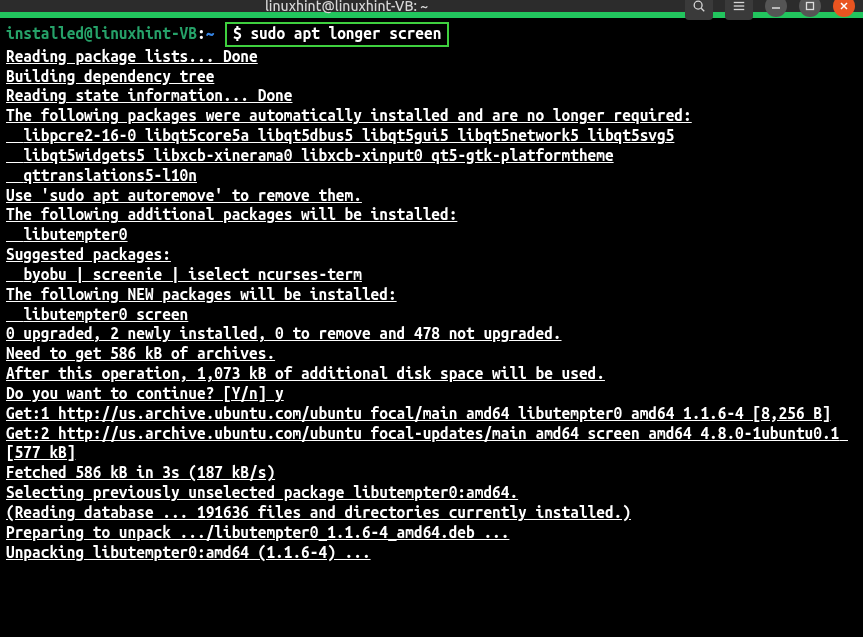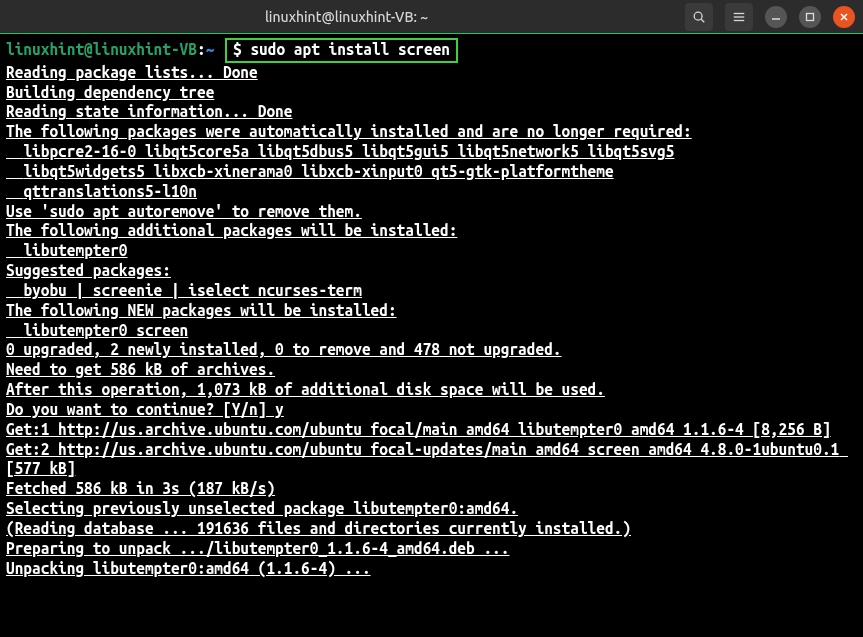--- a/index.html
+++ b/index.html
@@ -5,28 +5,28 @@
     * { margin: 0; padding: 0; box-sizing: border-box; }
     body {
       width: 863px;
       height: 637px;
       font-family: "Ubuntu Mono", "DejaVu Sans Mono", monospace;
       background: #000;
       overflow: hidden;
     }
     .titlebar {
       background: #2c2c2c;
-      height: 34px;
+      height: 18px;
       display: flex;
       align-items: center;
       padding: 0 8px;
       color: #d7d7d7;
       font-family: Ubuntu, sans-serif;
       font-size: 14px;
-      border-bottom: 1px solid #22c55e;
+      border-bottom: 6px solid #22c55e;
     }
     .titlebar-title {
       flex: 1;
       text-align: center;
       font-weight: 500;
     }
     .titlebar-controls {
       display: flex;
       gap: 12px;
       align-items: center;
@@ -114,14 +114,14 @@
     </div>
     <div class="titlebar-btn circle close">
       <svg width="10" height="10" viewBox="0 0 10 10">
           <line x1="2" y1="2" x2="8" y2="8" stroke="#fff" stroke-width="1.5"></line>
           <line x1="8" y1="2" x2="2" y2="8" stroke="#fff" stroke-width="1.5"></line>
         </svg>
     </div>
   </div>
 </div>
 
-<div class="terminal-body"><span class="prompt-user">linuxhint@linuxhint-VB</span><span class="prompt-colon">:</span><span class="prompt-path">~</span> <span class="highlight-box"><span>$ sudo apt install screen</span></span>
+<div class="terminal-body"><span class="prompt-user">installed@linuxhint-VB</span><span class="prompt-colon">:</span><span class="prompt-path">~</span> <span class="highlight-box"><span>$ sudo apt longer screen</span></span>
 <span id="output-lines"><span class="out-line">Reading package lists... Done</span><span class="out-line">Building dependency tree</span><span class="out-line">Reading state information... Done</span><span class="out-line">The following packages were automatically installed and are no longer required:</span><span class="out-line">  libpcre2-16-0 libqt5core5a libqt5dbus5 libqt5gui5 libqt5network5 libqt5svg5</span><span class="out-line">  libqt5widgets5 libxcb-xinerama0 libxcb-xinput0 qt5-gtk-platformtheme</span><span class="out-line">  qttranslations5-l10n</span><span class="out-line">Use 'sudo apt autoremove' to remove them.</span><span class="out-line">The following additional packages will be installed:</span><span class="out-line">  libutempter0</span><span class="out-line">Suggested packages:</span><span class="out-line">  byobu | screenie | iselect ncurses-term</span><span class="out-line">The following NEW packages will be installed:</span><span class="out-line">  libutempter0 screen</span><span class="out-line">0 upgraded, 2 newly installed, 0 to remove and 478 not upgraded.</span><span class="out-line">Need to get 586 kB of archives.</span><span class="out-line">After this operation, 1,073 kB of additional disk space will be used.</span><span class="out-line">Do you want to continue? [Y/n] y</span><span class="out-line">Get:1 http://us.archive.ubuntu.com/ubuntu focal/main amd64 libutempter0 amd64 1.1.6-4 [8,256 B]</span><span class="out-line">Get:2 http://us.archive.ubuntu.com/ubuntu focal-updates/main amd64 screen amd64 4.8.0-1ubuntu0.1 [577 kB]</span><span class="out-line">Fetched 586 kB in 3s (187 kB/s)</span><span class="out-line">Selecting previously unselected package libutempter0:amd64.</span><span class="out-line">(Reading database ... 191636 files and directories currently installed.)</span><span class="out-line">Preparing to unpack .../libutempter0_1.1.6-4_amd64.deb ...</span><span class="out-line">Unpacking libutempter0:amd64 (1.1.6-4) ...</span></span></div>
 
 </body></html>

